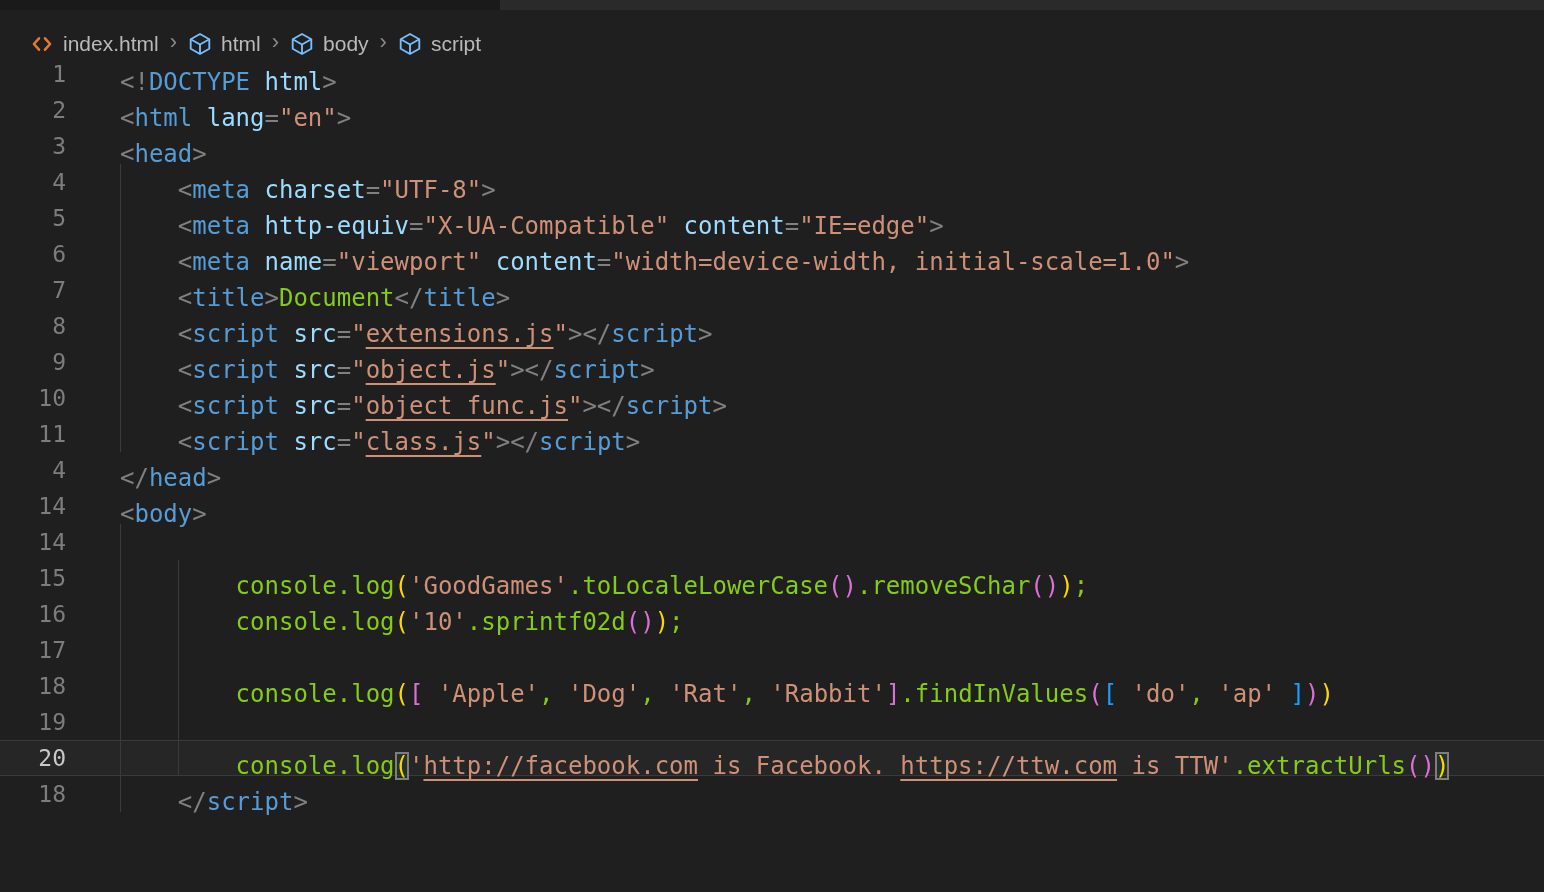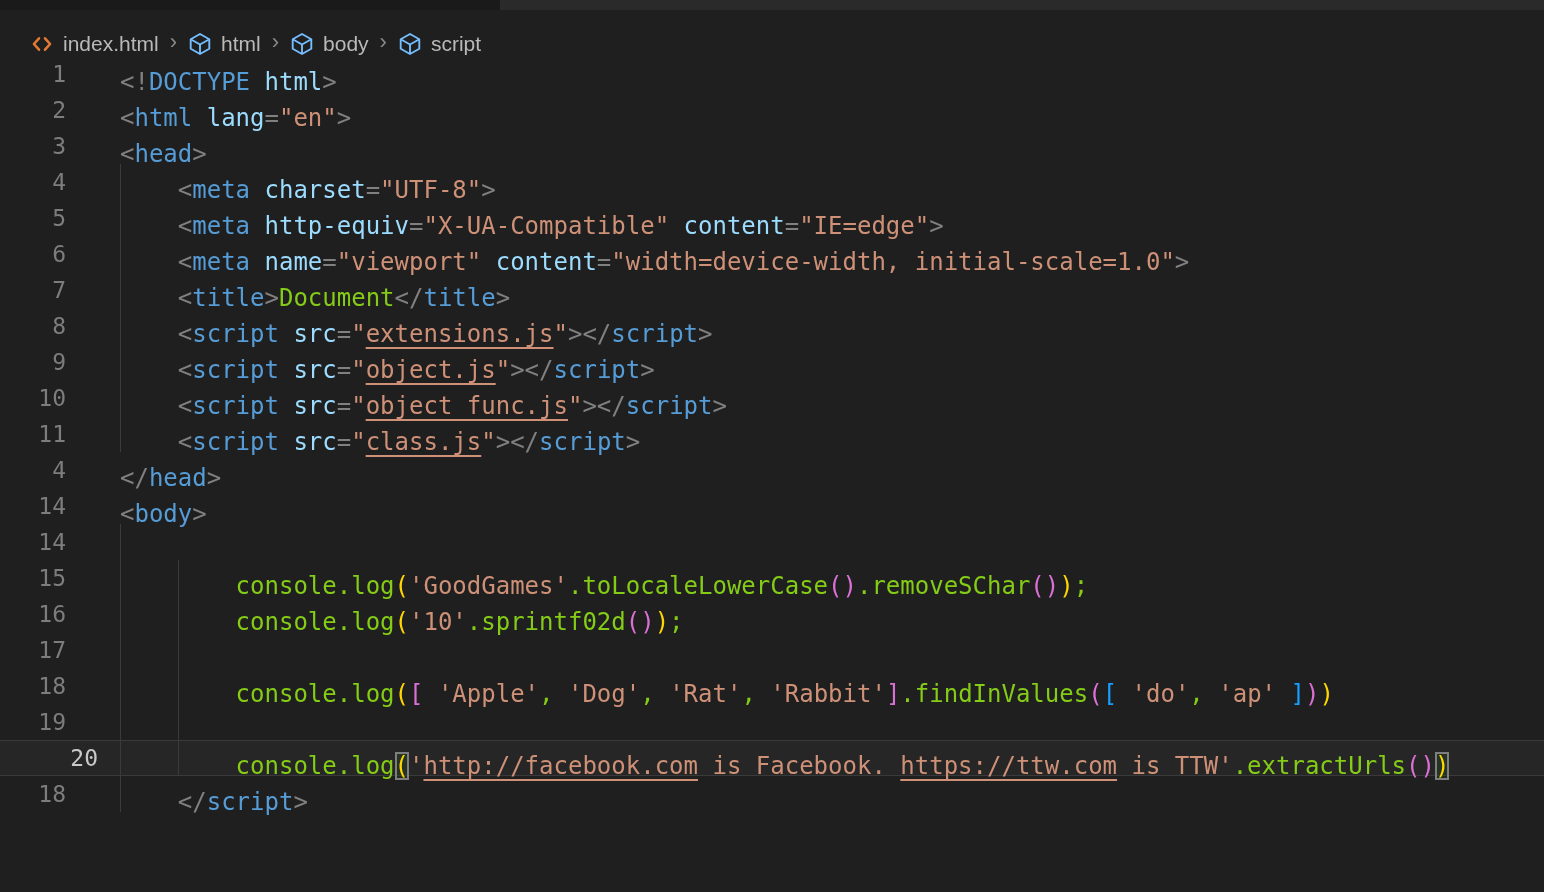--- a/index.html
+++ b/index.html
@@ -24,21 +24,21 @@
   .bc-icon { display:inline-flex; width:24px; height:24px; }
 
   
   #editor { position:absolute; top:56px; left:0; width:100%;
     font-family:"DejaVu Sans Mono","Liberation Mono",monospace;
     font-size:24px; }
   .row { position:relative; height:36px; line-height:36px; white-space:pre; }
   .row.current { background:#262626; box-shadow: inset 0 1px 0 #3a3a3a, inset 0 -1px 0 #3a3a3a; }
   .ln { position:absolute; left:0; top:0; width:66px; text-align:right;
         color:#7d7d7d; font-size:23px; }
-  .row.current .ln { color:#c8c8c8;margin-left:32px; }
+  .row.current .ln { color:#c8c8c8; }
   .code { position:absolute; left:120px; top:8px; }
   .guide { position:absolute; top:0; width:1px; height:36px; background:#3b3b3b; }
 
   .tok-p  { color:#808080; }
   .tok-t  { color:#569cd6; }
   .tok-a  { color:#9cdcfe; }
   .tok-s  { color:#ce9178; }
   .tok-d  { color:#84cc16; }
   .tok-b1 { color:#ffd700; }
   .tok-b2 { color:#da70d6; }

